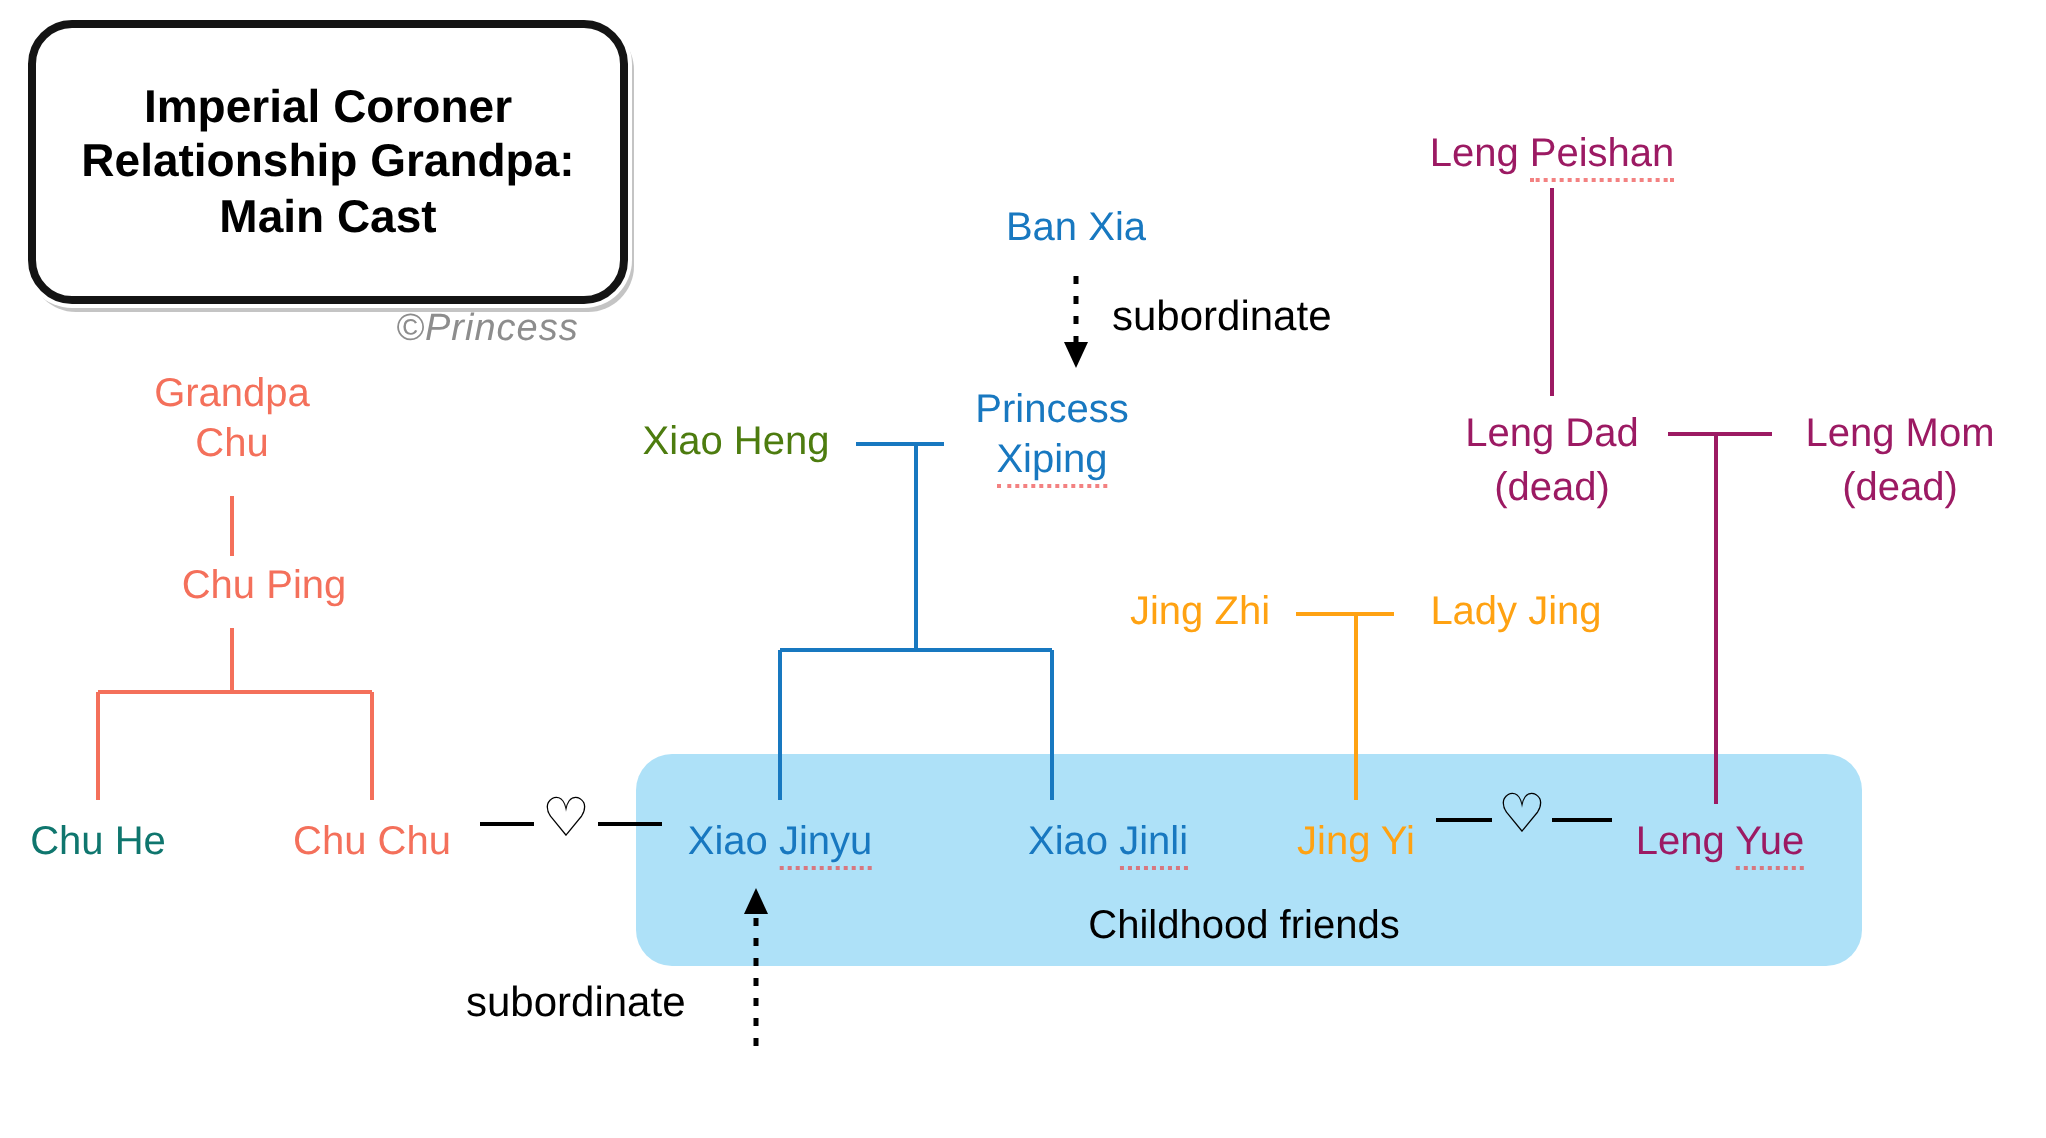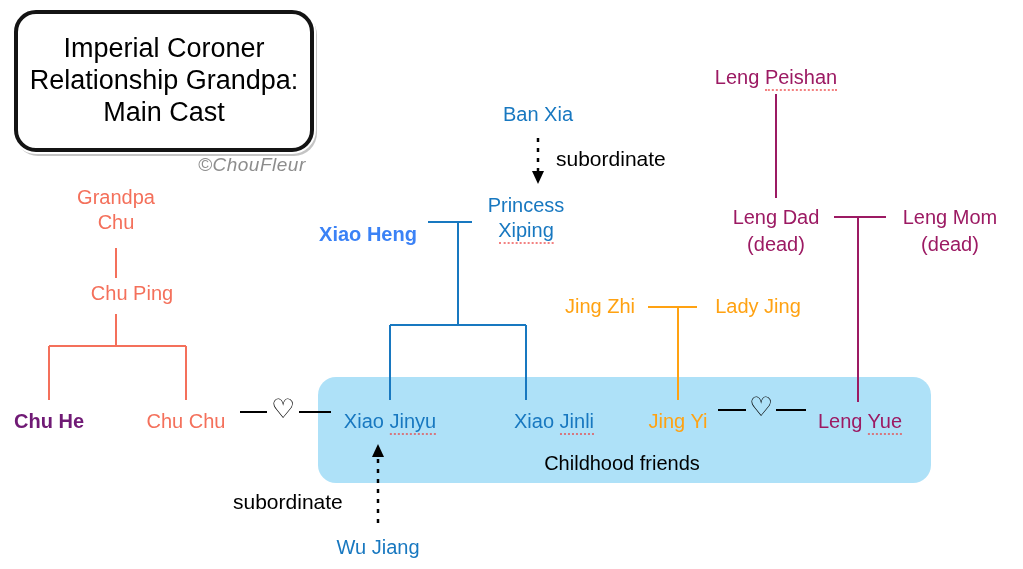--- a/index.html
+++ b/index.html
@@ -6,21 +6,21 @@
   .canvas {
     position:relative; width:1023px; height:569px; background:#ffffff;
     font-family:"Liberation Sans", sans-serif; overflow:hidden;
   }
   .title-box {
     position:absolute; left:14px; top:10px; width:292px; height:134px;
     border:4px solid #141414; border-radius:22px; background:#ffffff;
     display:flex; flex-direction:column; align-items:center; justify-content:center;
     box-shadow:0 0 0 2px #ffffff, 2px 3px 0 1px rgba(20,20,20,0.25);
   }
-  .title-line { font-size:27px; font-weight:400; color:#000; line-height:1.18; text-align:left; }
+  .title-line { font-size:23px; font-weight:700; color:#000; line-height:1.18; text-align:left; }
   .watermark {
     position:absolute; left:198px; top:154px; color:#8d8d8d;
     font-size:19px; font-style:italic; letter-spacing:0.5px;
   }
   .friends-box {
     position:absolute; left:318px; top:377px; width:613px; height:106px;
     border-radius:18px;
   }
   svg.lines { position:absolute; left:0; top:0; pointer-events:none; }
   svg.lines path.fam { fill:none; stroke-width:2; }
@@ -42,51 +42,50 @@
 <body>
 
 <div class="canvas">
 
   <div class="title-box">
     <div class="title-line">Imperial Coroner</div>
     <div class="title-line">Relationship Grandpa:</div>
     <div class="title-line">Main Cast</div>
   </div>
 
-  <div class="watermark">©ChouFleur</div>
+  <div class="watermark">©Princess</div>
 
   <div class="friends-box" style="background-color: rgb(174, 225, 248);"></div>
 
   <svg class="lines" width="1023" height="569" viewBox="0 0 1023 569">
     <path class="fam" d="M116,248 V278 M116,314 V346 M49,346 H186 M49,346 V400 M186,346 V400" style="stroke: rgb(244, 112, 91);"></path>
     <path class="fam" d="M428,222 H472 M458,222 V325 M390,325 H526 M390,325 V400 M526,325 V400" style="stroke: rgb(24, 120, 192);"></path>
     <path class="fam" d="M648,307 H697 M678,307 V400" style="stroke: rgb(255, 162, 18);"></path>
     <path class="fam" d="M776,94 V198 M834,217 H886 M858,217 V402" style="stroke: rgb(156, 26, 99);"></path>
     <path class="fam black" d="M240,412 H267 M299,412 H331 M718,410 H746 M776,410 H806"></path>
     <line class="dashed" x1="538" y1="138" x2="538" y2="172"></line>
     <polygon points="532,171 544,171 538,184"></polygon>
     <line class="dashed" x1="378" y1="523" x2="378" y2="456"></line>
     <polygon points="372,457 384,457 378,444"></polygon>
   </svg>
 
   <div class="label wrap" style="left: 116px; top: 185px; width: 118px; color: rgb(244, 112, 91);">Grandpa Chu</div>
   <div class="label" style="left: 116px; top: 281px; color: rgb(244, 112, 91); margin-left: 16px;">Chu Ping</div>
-  <div class="label" style="left: 49px; top: 409px; color: #701a75; font-weight: bold;">Chu He</div>
+  <div class="label" style="left: 49px; top: 409px; color: #0f766e;">Chu He</div>
   <div class="label" style="left: 186px; top: 409px; color: rgb(244, 112, 91);">Chu Chu</div>
 
   <div class="label" style="left: 538px; top: 102px; color: rgb(24, 120, 192);">Ban Xia</div>
   <div class="label left-align annotation" style="left:556px; top:146px;">subordinate</div>
-  <div class="label" style="left: 368px; top: 222px; color: #3b82f6; font-weight: bold;">Xiao Heng</div>
+  <div class="label" style="left: 368px; top: 209px; color: #4d7c0f;">Xiao Heng</div>
   <div class="label" style="left: 526px; top: 193px; color: rgb(24, 120, 192);">
     <div>Princess</div>
     <div><span class="flagged">Xiping</span></div>
   </div>
   <div class="label" style="left: 390px; top: 409px; color: rgb(24, 120, 192);"><span>Xiao</span> <span class="flagged">Jinyu</span></div>
   <div class="label" style="left: 526px; top: 409px; color: rgb(24, 120, 192); margin-left: 28px;"><span>Xiao</span> <span class="flagged">Jinli</span></div>
-  <div class="label" style="left: 378px; top: 535px; color: rgb(24, 120, 192);">Wu Jiang</div>
   <div class="label left-align annotation" style="left:233px; top:489px;">subordinate</div>
 
   <div class="label" style="left: 600px; top: 294px; color: rgb(255, 162, 18);">Jing Zhi</div>
   <div class="label" style="left: 758px; top: 294px; color: rgb(255, 162, 18);">Lady Jing</div>
   <div class="label" style="left: 678px; top: 409px; color: rgb(255, 162, 18);">Jing Yi</div>
 
   <div class="label" style="left: 776px; top: 65px; color: rgb(156, 26, 99);"><span>Leng</span> <span class="flagged">Peishan</span></div>
   <div class="label dead-line" style="left: 776px; top: 204px; color: rgb(156, 26, 99);">
     <div>Leng Dad</div>
     <div>(dead)</div>

